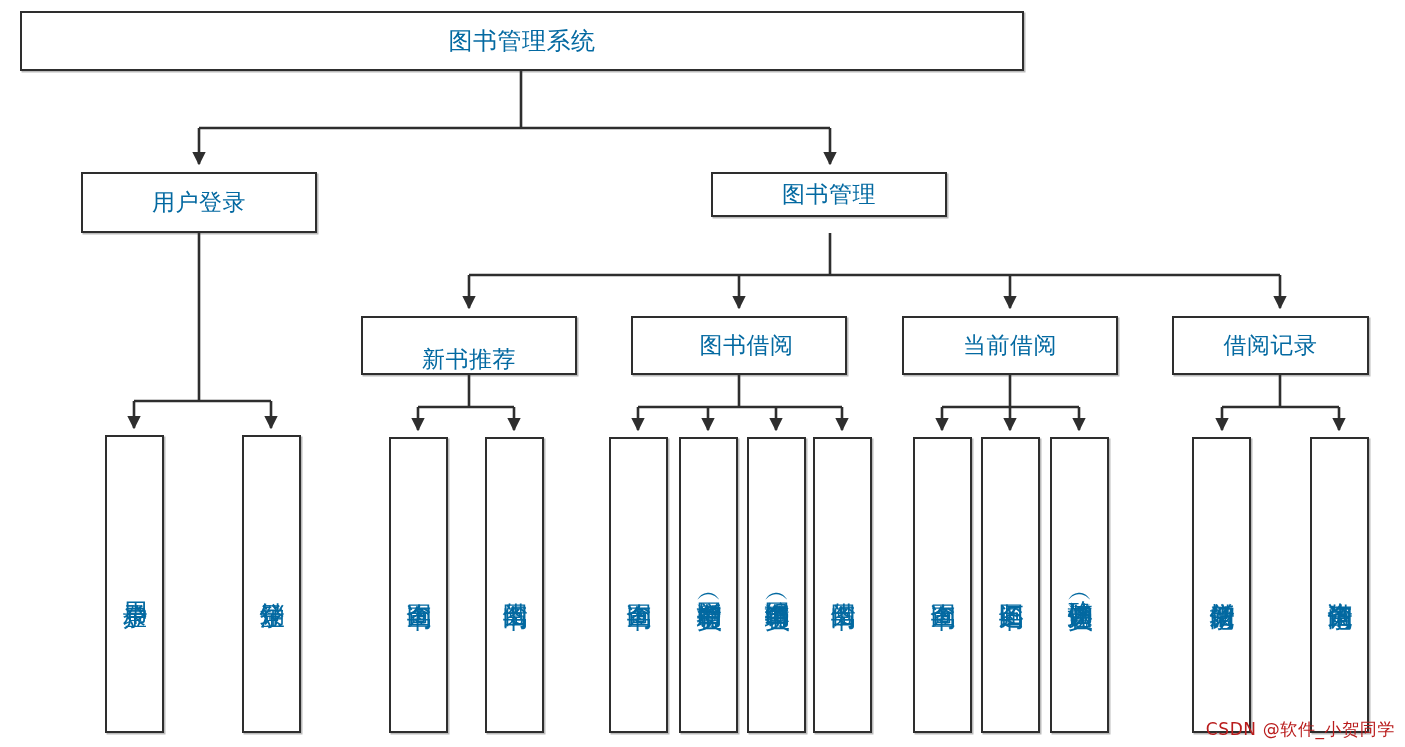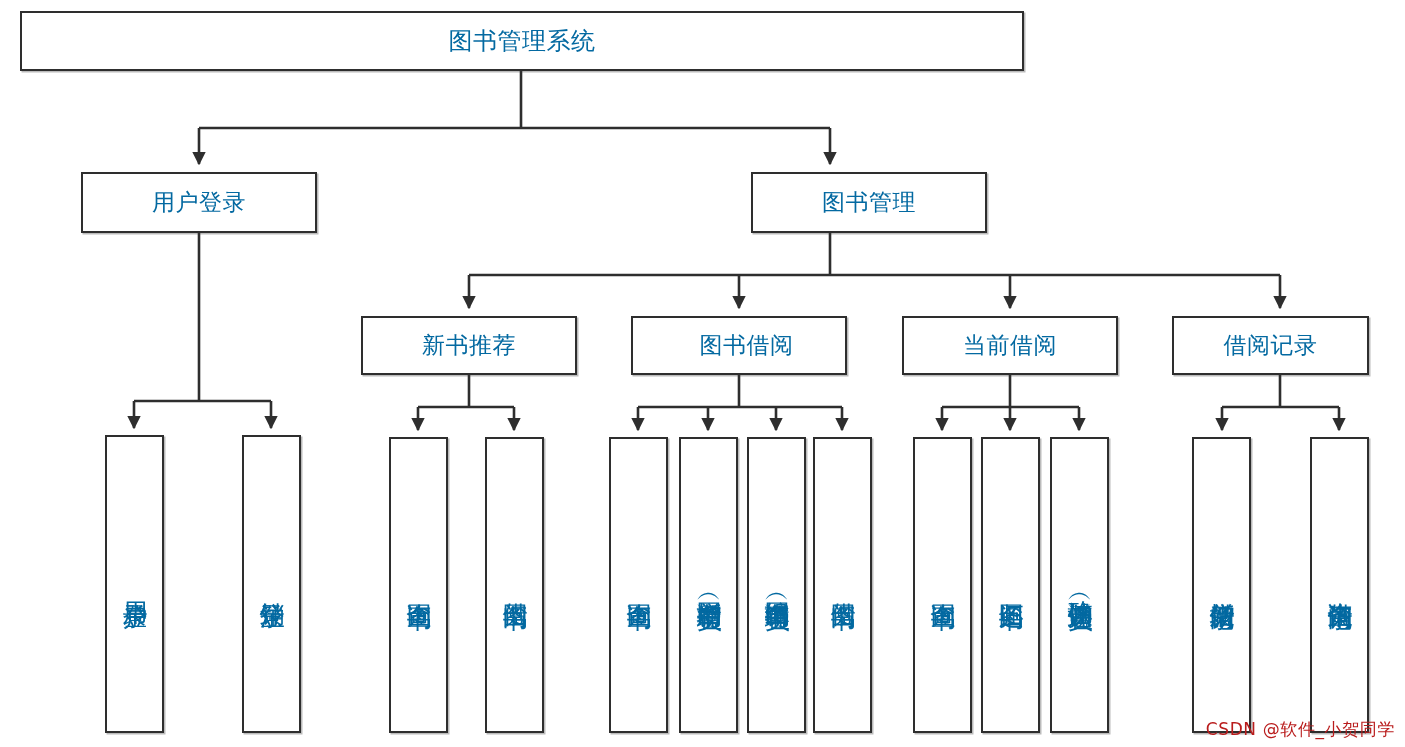--- a/index.html
+++ b/index.html
@@ -130,25 +130,25 @@
     </g>
   </svg>
 
   <div class="node root horizontal" style="left:20px; top:11px; width:1004px; height:60px;">
     <span class="label">图书管理系统</span>
   </div>
 
   <div class="node horizontal" style="left:81px; top:172px; width:236px; height:61px;">
     <span class="label">用户登录</span>
   </div>
-  <div class="node horizontal" style="left:751px; top:172px; width:236px; height:61px;">
+  <div class="node horizontal" style="left:711px; top:172px; width:236px; height:45px;">
     <span class="label">图书管理</span>
   </div>
 
-  <div class="node horizontal" style="left:361px; top:316px; width:216px; height:59px;">
+  <div class="node horizontal" style="left:361px; top:316px; width:216px; height:59px;align-items:flex-end;">
     <span class="label">新书推荐</span>
   </div>
   <div class="node horizontal" style="left:631px; top:316px; width:216px; height:59px;padding-left:15px;">
     <span class="label">图书借阅</span>
   </div>
   <div class="node horizontal" style="left:902px; top:316px; width:216px; height:59px;">
     <span class="label">当前借阅</span>
   </div>
   <div class="node horizontal" style="left:1172px; top:316px; width:197px; height:59px;">
     <span class="label">借阅记录</span>

